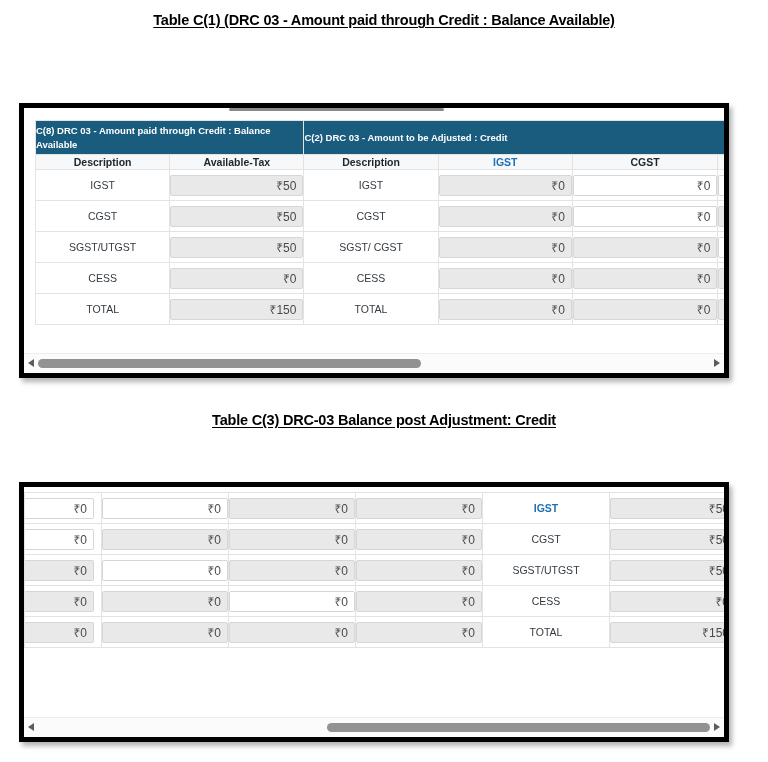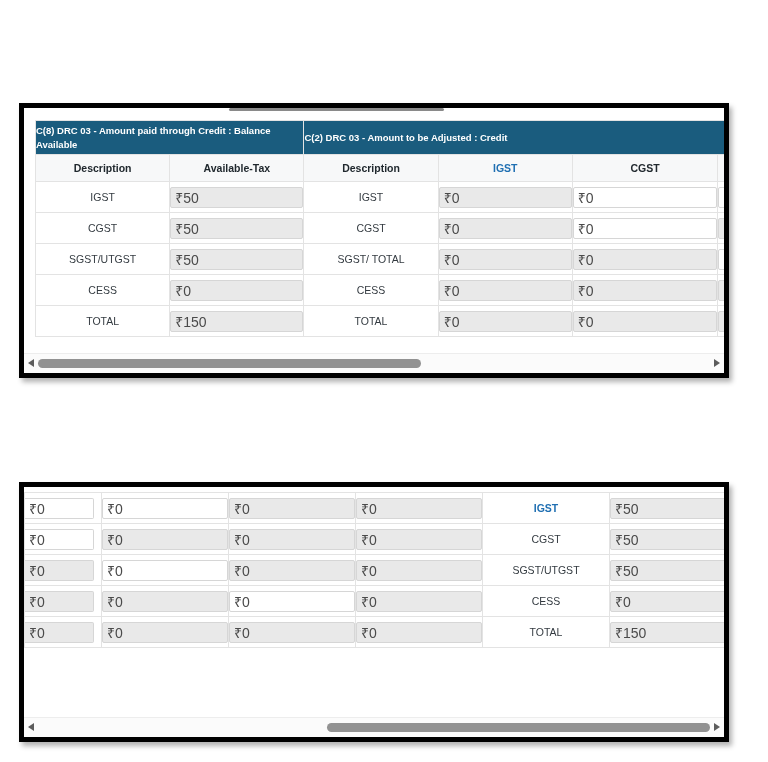--- a/index.html
+++ b/index.html
@@ -102,21 +102,21 @@
     border: 1px solid #1a5c7e;
     height: 34px;
   }
 
   .col-head {
     background: #f7f8f9;
     color: #20282e;
     font-weight: bold;
     font-size: 10.5px;
     text-align: center;
-    height: 27px;
+    height: 15px;
     padding: 0 6px;
     white-space: nowrap;
   }
   .col-head.accent { color: #1f6fb2; }
   .col-head.clip-left { text-align: left; padding-left: 3px; }
 
   .desc-cell {
     text-align: center;
     font-size: 10.5px;
     color: #333a40;
@@ -135,23 +135,23 @@
 
   .amt {
     display: block;
     width: 100%;
     height: 21px;
     line-height: 20px;
     box-sizing: border-box;
     border: 1px solid #d6d6d6;
     border-radius: 2px;
     font-family: "Liberation Sans", sans-serif;
-    font-size: 14px;
+    font-size: 12px;
     color: #4a4a4a;
-    text-align: left;
+    text-align: right;
     padding: 0 6px 0 4px;
     background: #e9e9e9;
     outline: none;
   }
   .amt.editable { background: #ffffff; }
   .amt.clip-left {
     border-left: none;
     border-top-left-radius: 0;
     border-bottom-left-radius: 0;
   }
@@ -185,20 +185,21 @@
   }
   .hscroll .arrow.left  { left: 4px;  border-right: 6px solid #5c5c5c; }
   .hscroll .arrow.right { right: 4px; border-left: 6px solid #5c5c5c; }
 </style>
 </head>
 <body>
 
 <div class="page">
 
   <div class="title-block-1">
+    <div class="doc-title"><span>Table C(1) (DRC 03 - Amount paid through Credit : Balance Available)</span></div>
   </div>
 
   <div class="frame frame-top">
     <div class="frame-inner">
 
       <div class="cut-off-strip"></div>
 
       <table class="gst-table" style="position:absolute; left:11px; top:12px; width:820px;">
         <colgroup>
           <col style="width:118px">
@@ -253,21 +254,21 @@
               </td>
             <td class="field-cell">
                 <span class="amt">₹0</span>
               </td>
           </tr>
           <tr>
             <td class="desc-cell">SGST/UTGST</td>
             <td class="field-cell">
                 <span class="amt">₹50</span>
               </td>
-            <td class="desc-cell">SGST/ TOTAL</td>
+            <td class="desc-cell">SGST/ CGST</td>
             <td class="field-cell">
                 <span class="amt">₹0</span>
               </td>
             <td class="field-cell">
                 <span class="amt">₹0</span>
               </td>
             <td class="field-cell">
                 <span class="amt editable">₹0</span>
               </td>
           </tr>
@@ -310,20 +311,23 @@
         <span class="arrow left"></span>
         <div class="track">
           <div class="thumb" style="left:0%; width:57%;"></div>
         </div>
         <span class="arrow right"></span>
       </div>
 
     </div>
   </div>
 
+  <div class="title-block-2">
+    <div class="doc-title"><span>Table C(3) DRC-03 Balance post Adjustment: Credit</span></div>
+  </div>
 
   <div class="frame frame-bottom">
     <div class="frame-inner">
 
       <table class="gst-table" style="position:absolute; left:0px; top:5px; width:712px;">
         <colgroup>
           <col style="width:77px">
             <col style="width:127px">
           <col style="width:127px">
             <col style="width:127px">

